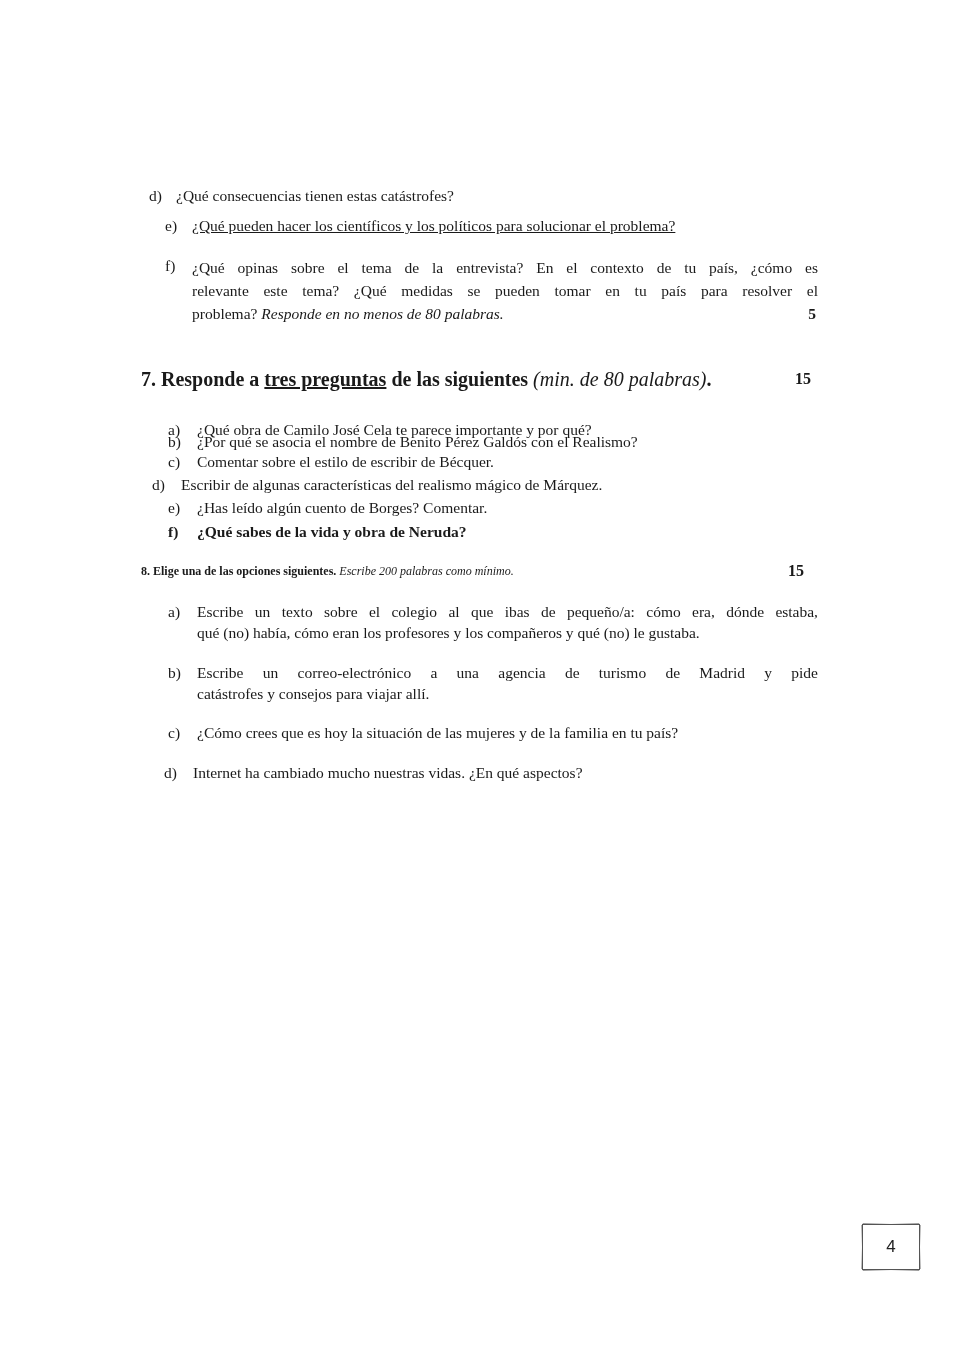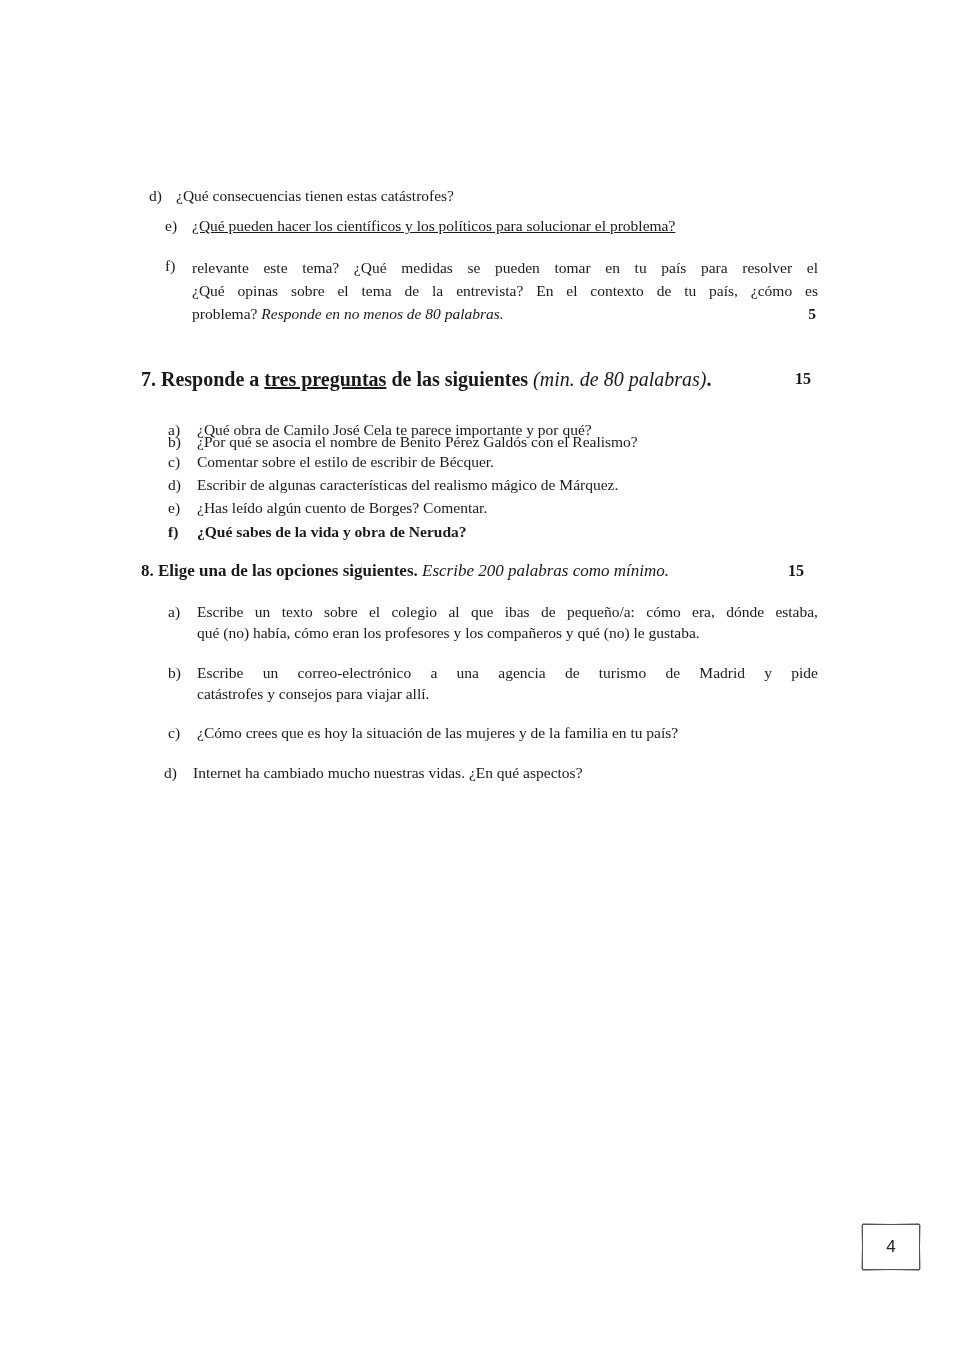--- a/index.html
+++ b/index.html
@@ -27,22 +27,22 @@
   <div class="line" style="left:149px; top:186px;">
     <span class="marker" style="position:static; display:inline-block; width:27px;">d)</span><span>¿Qué consecuencias tienen estas catástrofes?</span>
   </div>
   <div class="line" style="left:165px; top:216px;text-decoration:underline;">
     <span class="marker" style="position:static; display:inline-block; width:27px;">e)</span><span>¿Qué pueden hacer los científicos y los políticos para solucionar el problema?</span>
   </div>
 
   <div>
     <span class="abs" style="left:165px; top:256px; line-height:20px;">f)</span>
     <div class="abs" style="left:192px; top:256px; width:626px; line-height:23px;">
+      <div style="text-align:justify; text-align-last:justify;">¿Qué opinas sobre el tema de la entrevista? En el contexto de tu país, ¿cómo es</div>
       <div style="text-align:justify; text-align-last:justify;">relevante este tema? ¿Qué medidas se pueden tomar en tu país para resolver el</div>
-      <div style="text-align:justify; text-align-last:justify;">¿Qué opinas sobre el tema de la entrevista? En el contexto de tu país, ¿cómo es</div>
       <div style="position:relative;">
         <span>problema? </span><span class="ital">Responde en no menos de 80 palabras.</span>
         <span class="score" style="right:2px; top:0;">5</span>
       </div>
     </div>
   </div>
 </div>
 
 <div>
   <div class="line" style="left:141px; top:369px; font-size:20px;">
@@ -54,34 +54,34 @@
   <div>
     <div class="line" style="left:168px; top:420px;">
       <span style="display:inline-block; width:29px;">a)</span><span>¿Qué obra de Camilo José Cela te parece importante y por qué?</span>
     </div>
     <div class="line" style="left:168px; top:432px;">
       <span style="display:inline-block; width:29px;">b)</span><span>¿Por qué se asocia el nombre de Benito Pérez Galdós con el Realismo?</span>
     </div>
     <div class="line" style="left:168px; top:452px;">
       <span style="display:inline-block; width:29px;">c)</span><span>Comentar sobre el estilo de escribir de Bécquer.</span>
     </div>
-    <div class="line" style="left:168px; top:475px;">
+    <div class="line" style="left:152px; top:475px;">
       <span style="display:inline-block; width:29px;">d)</span><span>Escribir de algunas características del realismo mágico de Márquez.</span>
     </div>
     <div class="line" style="left:168px; top:498px;">
       <span style="display:inline-block; width:29px;">e)</span><span>¿Has leído algún cuento de Borges? Comentar.</span>
     </div>
     <div class="line" style="left:168px; top:522px;font-weight:bold;">
       <span style="display:inline-block; width:29px;">f)</span><span>¿Qué sabes de la vida y obra de Neruda?</span>
     </div>
   </div>
 </div>
 
 <div>
-  <div class="line" style="left:141px; top:561px; font-size:17px;">
+  <div class="line" style="left:141px; top:561px; font-size:12px;">
     <span class="bold">8.</span>
     <span class="bold">Elige una de las opciones siguientes.</span>
     <span class="ital">Escribe 200 palabras como mínimo.</span>
   </div>
   <span class="score" style="left:788px; top:561px; line-height:20px; font-size:16px;">15</span>
 
   <div>
     <div>
       <span class="abs" style="left:168px; top:601px; line-height:21px;">a)</span>
       <div class="abs" style="left:197px; top:601px; width:621px; line-height:21px;">

